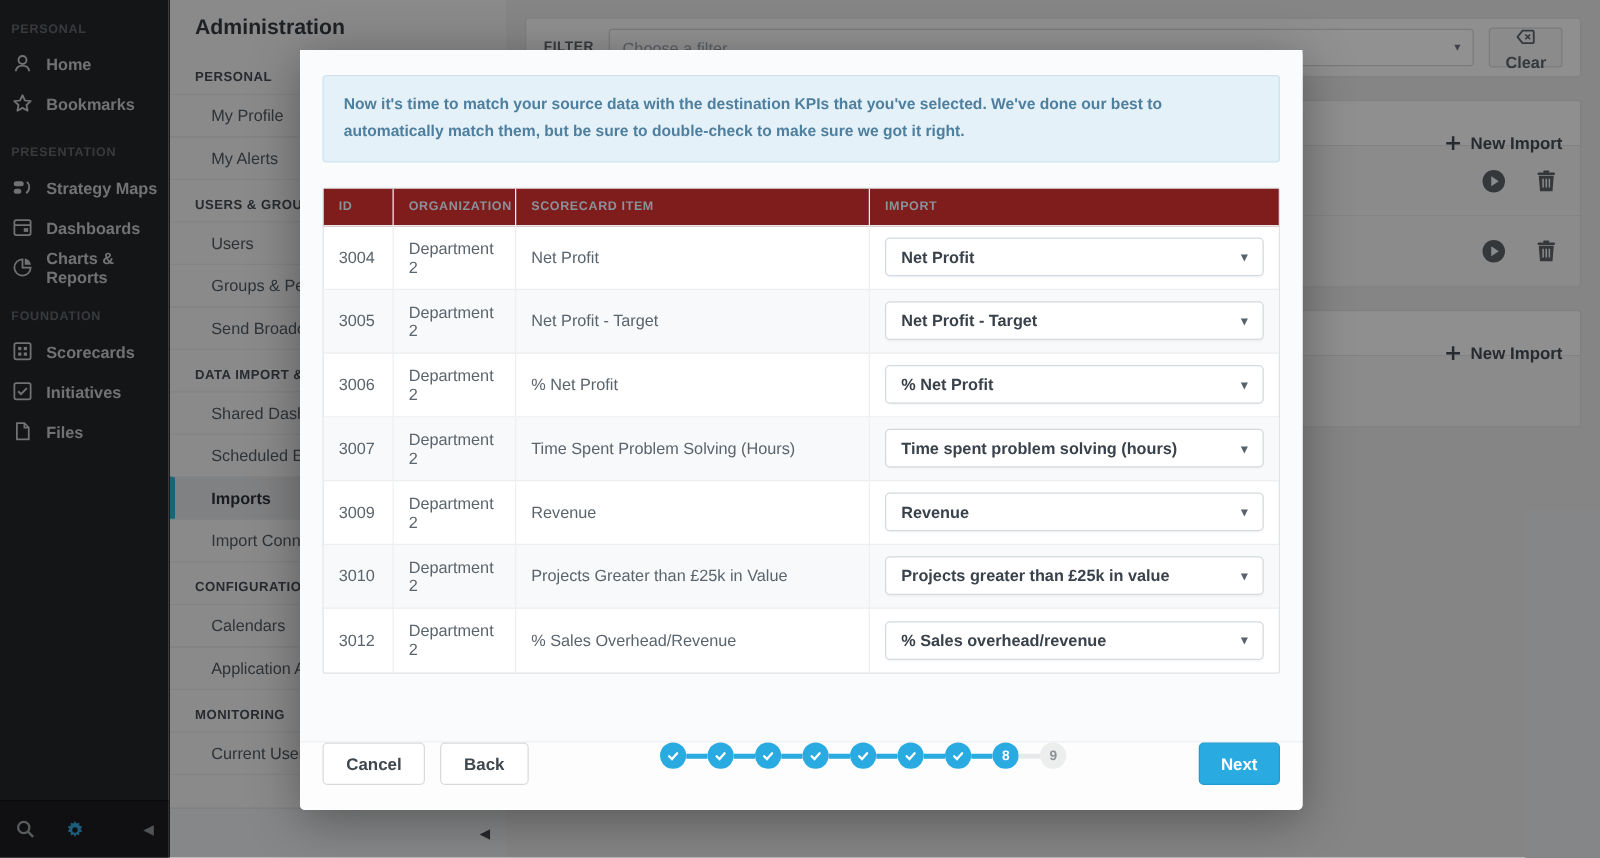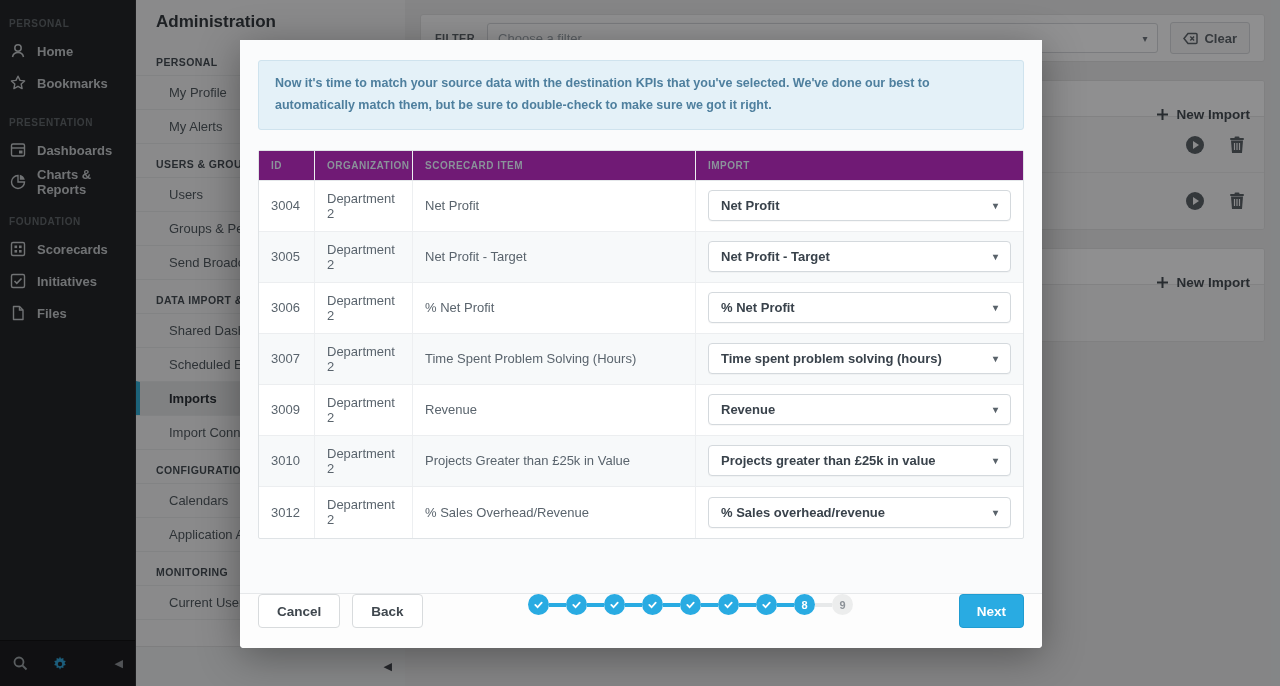--- a/index.html
+++ b/index.html
@@ -42,21 +42,21 @@
     background:#e9eaea; z-index:1; padding:14px 15px 0 15px; }
   .filter-card { background:#fbfbfb; border:1px solid #e0e0e0; border-radius:3px;
     height:48px; display:flex; align-items:center; padding:0 14px; gap:12px; }
   .filter-label { font-size:11px; font-weight:bold; color:#5a6166; letter-spacing:.4px; }
   .filter-select { flex:1; height:30px; background:#fff; border:1px solid #d5d8da;
     border-radius:3px; display:flex; align-items:center; padding:0 10px;
     font-size:13px; color:#9aa2a8; cursor:pointer; }
   .filter-select .caret { margin-left:auto; color:#6b7278; font-size:10px; }
   .clear-btn { height:32px; background:#f4f4f4; border:1px solid #d5d8da; border-radius:3px;
     display:flex; align-items:center; gap:6px; padding:0 12px; font-size:13px;
-    font-weight:bold; color:#585f64; cursor:pointer; }
+    font-weight:bold; color:#585f64; cursor:pointer;flex-direction:column; }
   .import-card { background:#f7f7f7; border:1px solid #e0e0e0; border-radius:3px;
     margin-top:18px; overflow:hidden; }
   .ic-header { height:36px; display:flex; align-items:center; justify-content:flex-end;
     padding:0 14px; border-bottom:1px solid #e4e4e4; background:#fbfbfb; }
   .new-import { display:flex; align-items:center; gap:7px; font-size:13.5px;
     font-weight:bold; color:#3f464c; cursor:pointer;margin-top:32px; }
   .ic-row { height:56px; display:flex; align-items:center; justify-content:flex-end;
     gap:22px; padding:0 18px; border-bottom:1px solid #e8e8e8; background:#f4f5f5; }
   .ic-row:last-child { border-bottom:none; }
   .icon-btn { cursor:pointer; display:flex; }
@@ -71,21 +71,21 @@
   .modal-header { height:48px; border-bottom:1px solid #e6e8ea; display:flex;
     align-items:center; padding:0 18px; background:#fff; border-radius:4px 4px 0 0; }
   .modal-title { font-size:17px; font-weight:bold; color:#2e3942; }
   .modal-body { flex:1; background:#fafbfc; padding:20px 18px 0 18px; overflow:hidden; }
   .info-box { background:#e4f1f8; border:1px solid #cfe3ee; border-radius:3px;
     padding:12px 16px; font-size:12.5px; font-weight:bold; color:#4e7f9e;
     line-height:1.75; }
   .map-table { margin-top:20px; border:1px solid #dfe3e6; background:#fff;
     border-radius:2px; }
   .t-row { display:grid; grid-template-columns:56px 98px 283px 1fr; }
-  .t-head { background:#701a75; border-bottom:1px solid #e4e7ea; }
+  .t-head { background:#7f1d1d; border-bottom:1px solid #e4e7ea; }
   .t-head > div { font-size:10px; font-weight:bold; letter-spacing:.5px; color:#8a929a;
     padding:9px 12px; text-transform:uppercase; }
   .t-body .t-row { border-bottom:1px solid #eceef0; height:51px; align-items:center; }
   .t-body .t-row:nth-child(even) { background:#f7f9fa; }
   .t-body .t-row:last-child { border-bottom:none; }
   .t-cell { font-size:13px; color:#5a646d; padding:0 12px; }
   .t-head > div:not(:last-child), .t-body .t-cell:not(:last-child)
     { border-right:1px solid #edeff1; height:100%; display:flex; align-items:center; }
   .t-head > div:not(:last-child) { height:auto; display:block; }
   .import-select { height:31px; background:#fff; border:1px solid #d4d9dd;
@@ -138,20 +138,30 @@
           </svg>
         </span>
       <span>Bookmarks</span>
     </div>
   </div>
   <div class="ps-section">
     <div class="ps-header">PRESENTATION</div>
     <div class="ps-item">
       <span>
           <svg width="18" height="18" viewBox="0 0 18 18">
+            <rect x="2" y="4" width="8" height="4" rx="2" fill="#c3c7c9"></rect>
+            <rect x="2" y="10" width="6" height="4" rx="2" fill="#c3c7c9"></rect>
+            <path d="M12.5 4.5c2.5 2 2.5 7-0.5 9" fill="none" stroke="#c3c7c9" stroke-width="1.5"></path>
+          </svg>
+        </span>
+      <span>Strategy Maps</span>
+    </div>
+    <div class="ps-item">
+      <span>
+          <svg width="18" height="18" viewBox="0 0 18 18">
             <rect x="2.5" y="3" width="13" height="12" rx="1.5" fill="none" stroke="#c3c7c9" stroke-width="1.4"></rect>
             <line x1="2.5" y1="7" x2="15.5" y2="7" stroke="#c3c7c9" stroke-width="1.4"></line>
             <rect x="10" y="9.5" width="3.5" height="3" fill="#c3c7c9"></rect>
           </svg>
         </span>
       <span>Dashboards</span>
     </div>
     <div class="ps-item">
       <span>
           <svg width="18" height="18" viewBox="0 0 18 18">

